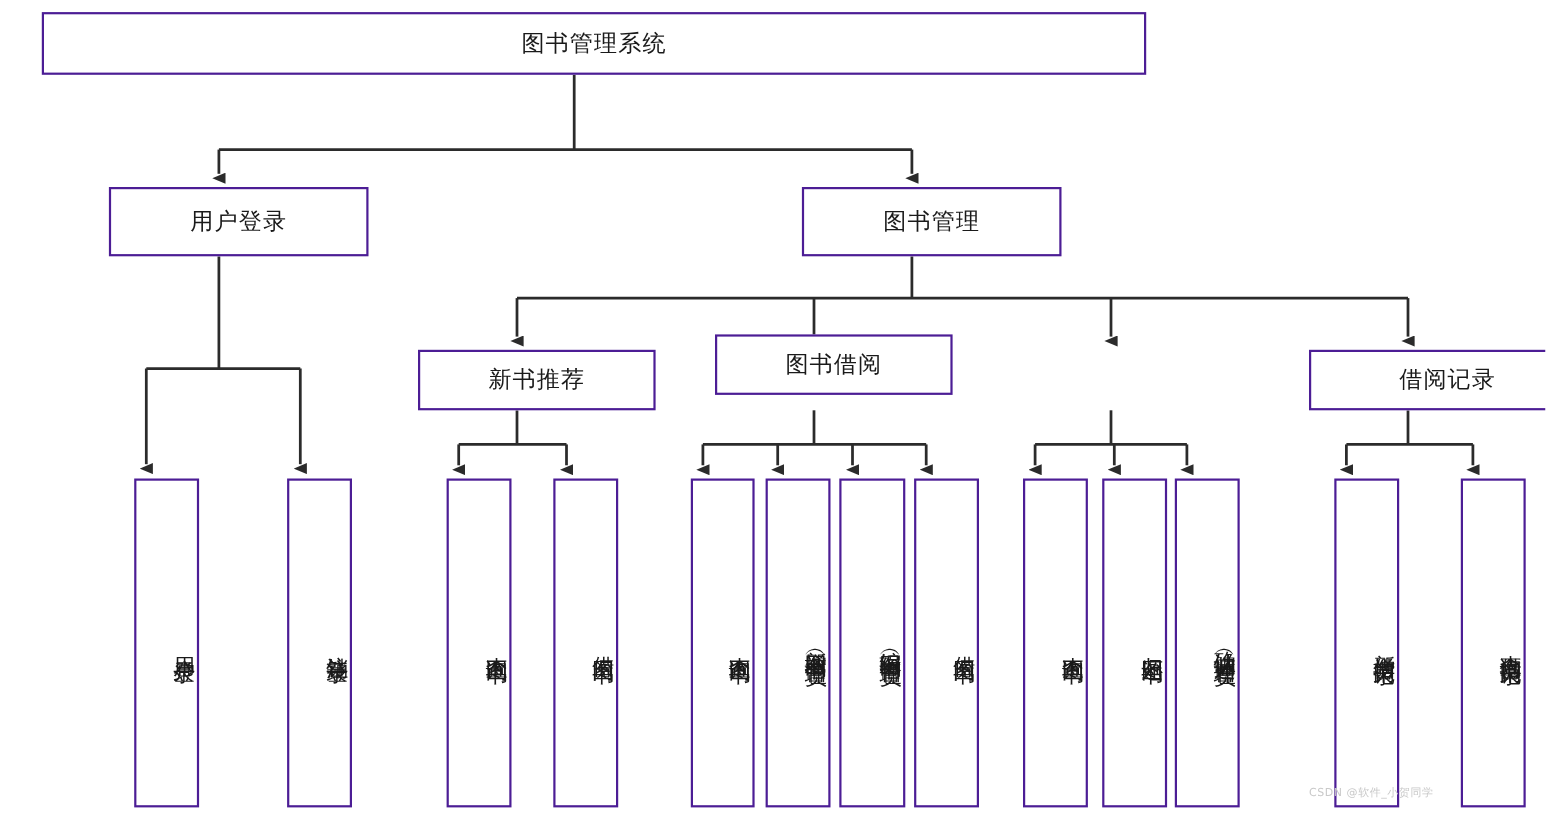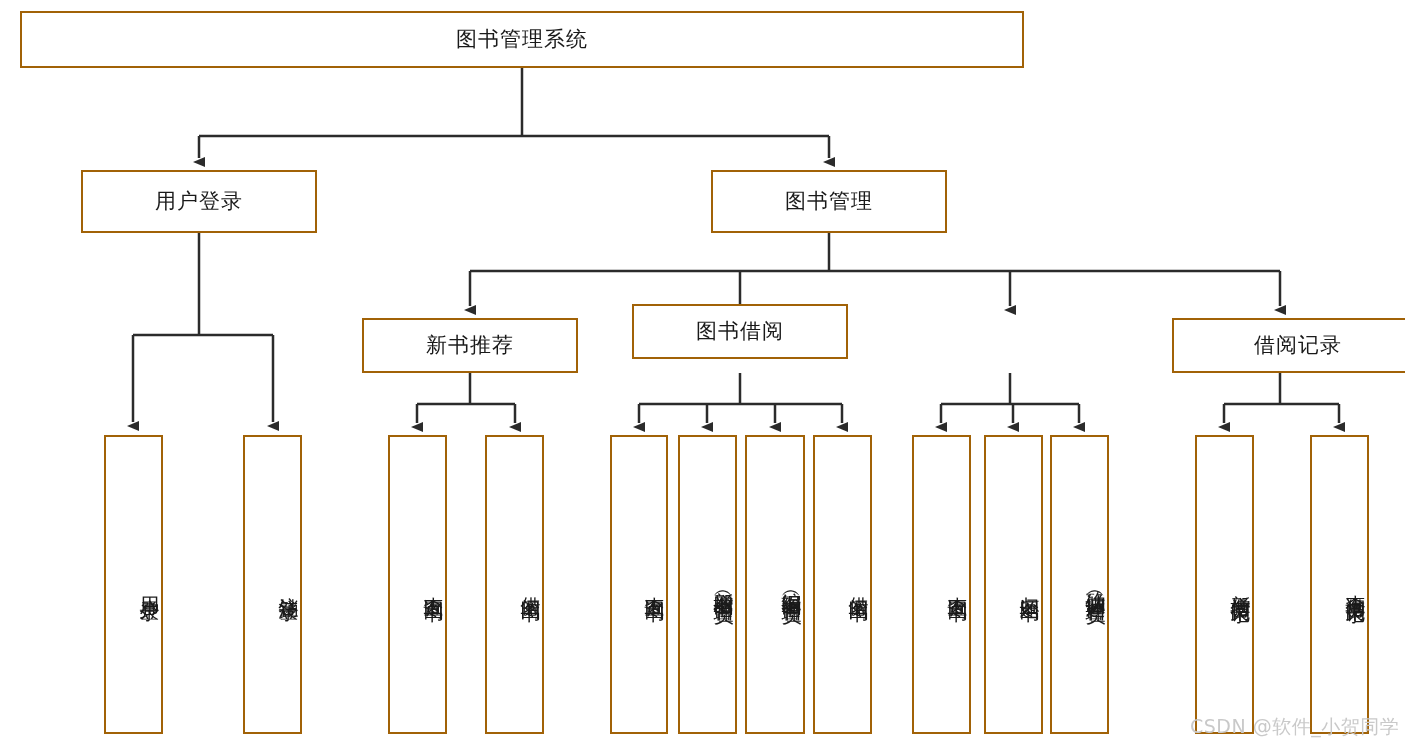--- a/index.html
+++ b/index.html
@@ -20,27 +20,28 @@
   #diagram-svg {
     position: absolute;
     left: 0;
     top: 0;
     width: 1405px;
     height: 747px;
   }
   .node-box {
     position: absolute;
     box-sizing: border-box;
-    border: 2px solid #a16207;
+    border: 2px solid #4c1d95;
     background: #ffffff;
     display: flex;
     align-items: center;
     justify-content: center;
     color: #1a1a1a;
     text-align: center;
+    margin-left: 18px;
   }
   .node-h {
     font-size: 21px;
     line-height: 1.1;
     letter-spacing: 1px;
   }
   .node-v {
     writing-mode: vertical-rl;
     text-orientation: upright;
     font-size: 20px;
@@ -49,21 +50,21 @@
     padding: 6px 0;
     align-items: flex-start;
     justify-content: center;
   }
   .node-v.v-top {
     align-items: flex-start;
   }
   .watermark {
     position: absolute;
     color: #c9c9c9;
-    font-size: 19px;
+    font-size: 10px;
     letter-spacing: 0.5px;
     white-space: nowrap;
     user-select: none;
   }
 </style>
 </head>
 <body>
 
 <div id="canvas">
 

